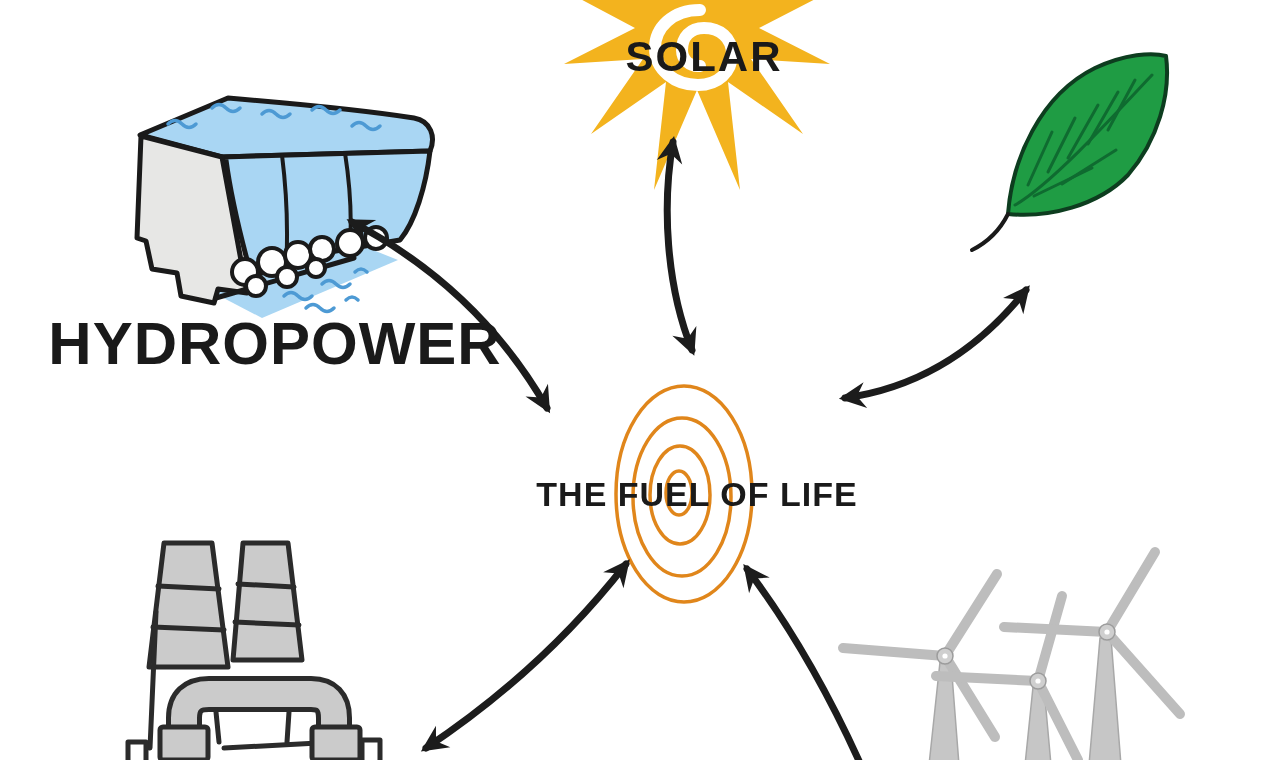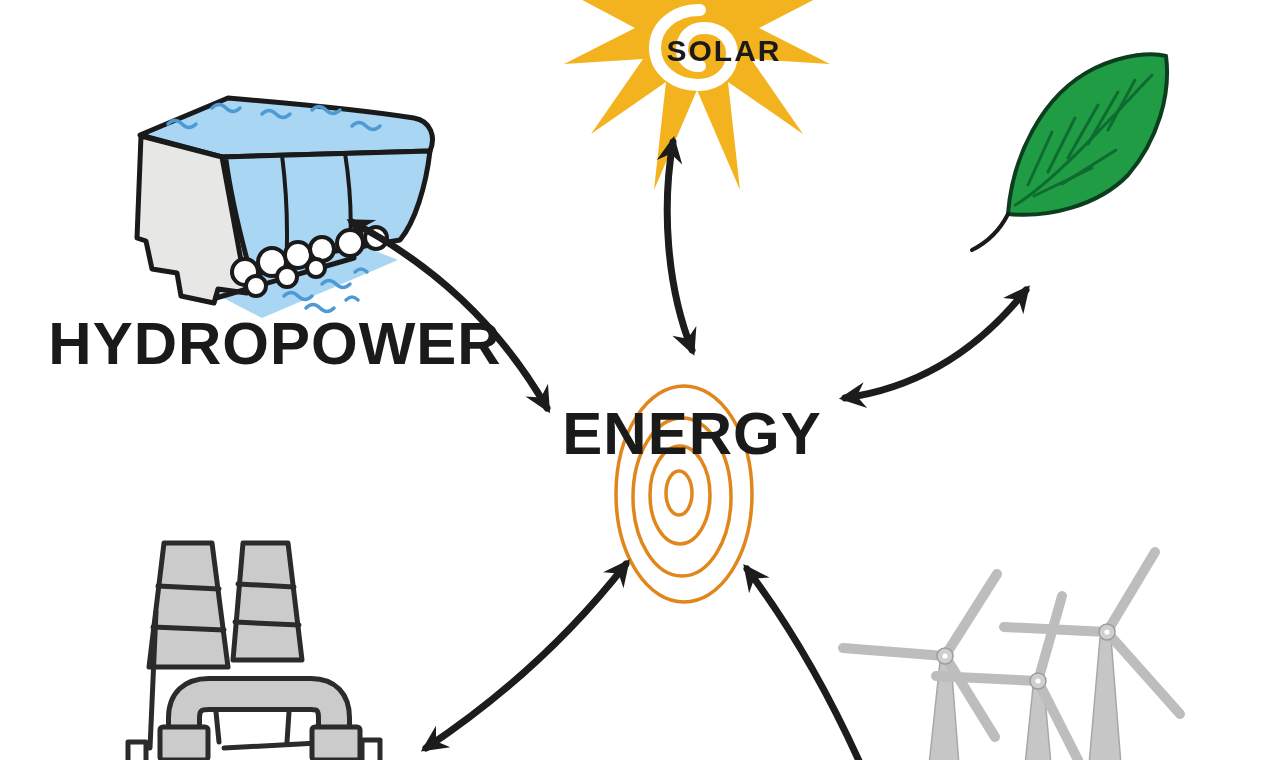--- a/index.html
+++ b/index.html
@@ -14,21 +14,21 @@
   .label{
     position:absolute;
     font-weight:bold;
     color:#1a1a1a;
     white-space:nowrap;
     transform:translateX(-50%);
     line-height:1;
     text-align:center;
     letter-spacing:1px;
   }
-  .label-solar{left:724px;top:36px;font-size:30px;letter-spacing:2px;}
+  .label-solar{left:704px;top:36px;font-size:42px;letter-spacing:2px;}
   .label-hydropower{left:275px;top:314px;font-size:60px;}
   .label-biomass{left:1054px;top:231px;font-size:44px;}
   .label-energy{left:692px;top:404px;font-size:60px;}
   .label-subtitle{left:697px;top:477px;font-size:34px;}
 </style>
 </head>
 <body>
 
 <div class="stage">
   <svg width="1278" height="760" viewBox="0 0 1278 760">
@@ -168,14 +168,14 @@
       <path d="M 673 142 C 662 205 666 285 692 350" marker-start="url(#ah)" marker-end="url(#ah)"></path>
       <path d="M 352 222 Q 478 288 547 408" marker-start="url(#ah)" marker-end="url(#ah)"></path>
       <path d="M 845 398 Q 952 383 1026 290" marker-start="url(#ah)" marker-end="url(#ah)"></path>
       <path d="M 426 748 Q 543 670 626 564" marker-start="url(#ah)" marker-end="url(#ah)"></path>
       <path d="M 747 569 Q 812 655 864 772" marker-start="url(#ah)"></path>
     </g>
   </svg>
 
   <div class="label label-solar">SOLAR</div>
   <div class="label label-hydropower">HYDROPOWER</div>
-  <div class="label label-energy">ENERGY</div>
+  <div class="label label-subtitle">THE FUEL OF LIFE</div>
 </div>
 
 </body></html>

